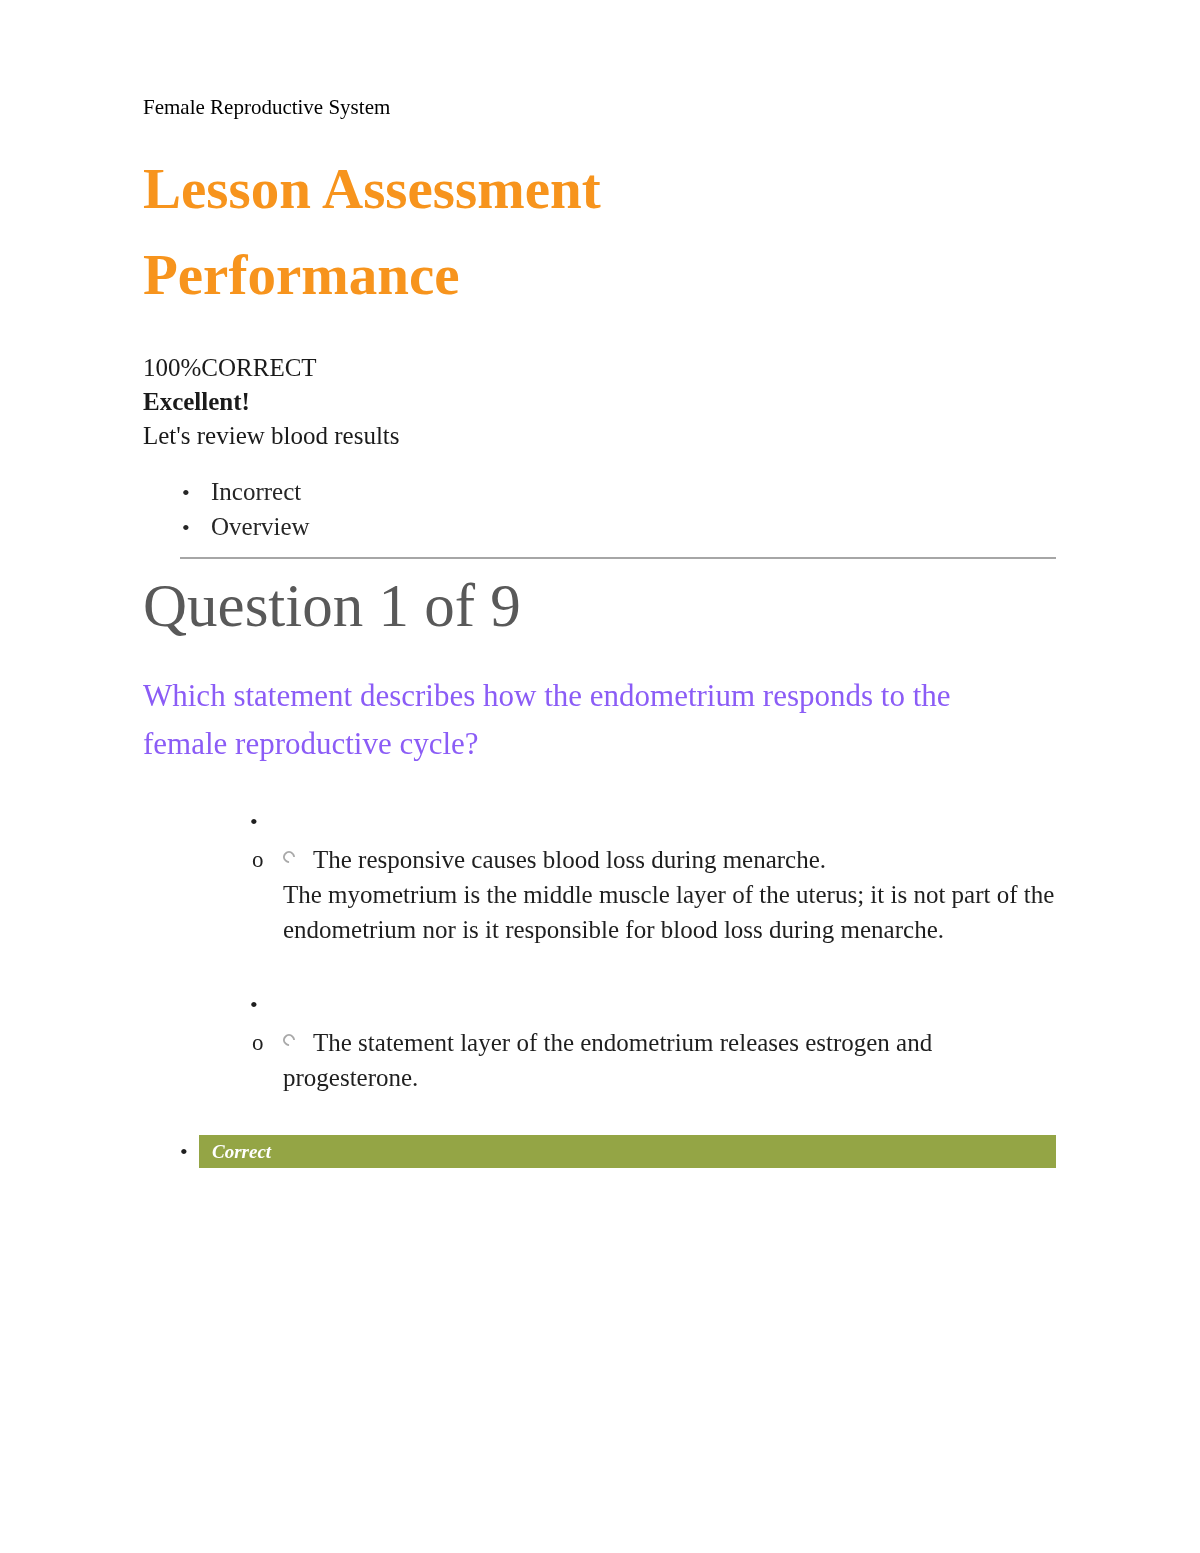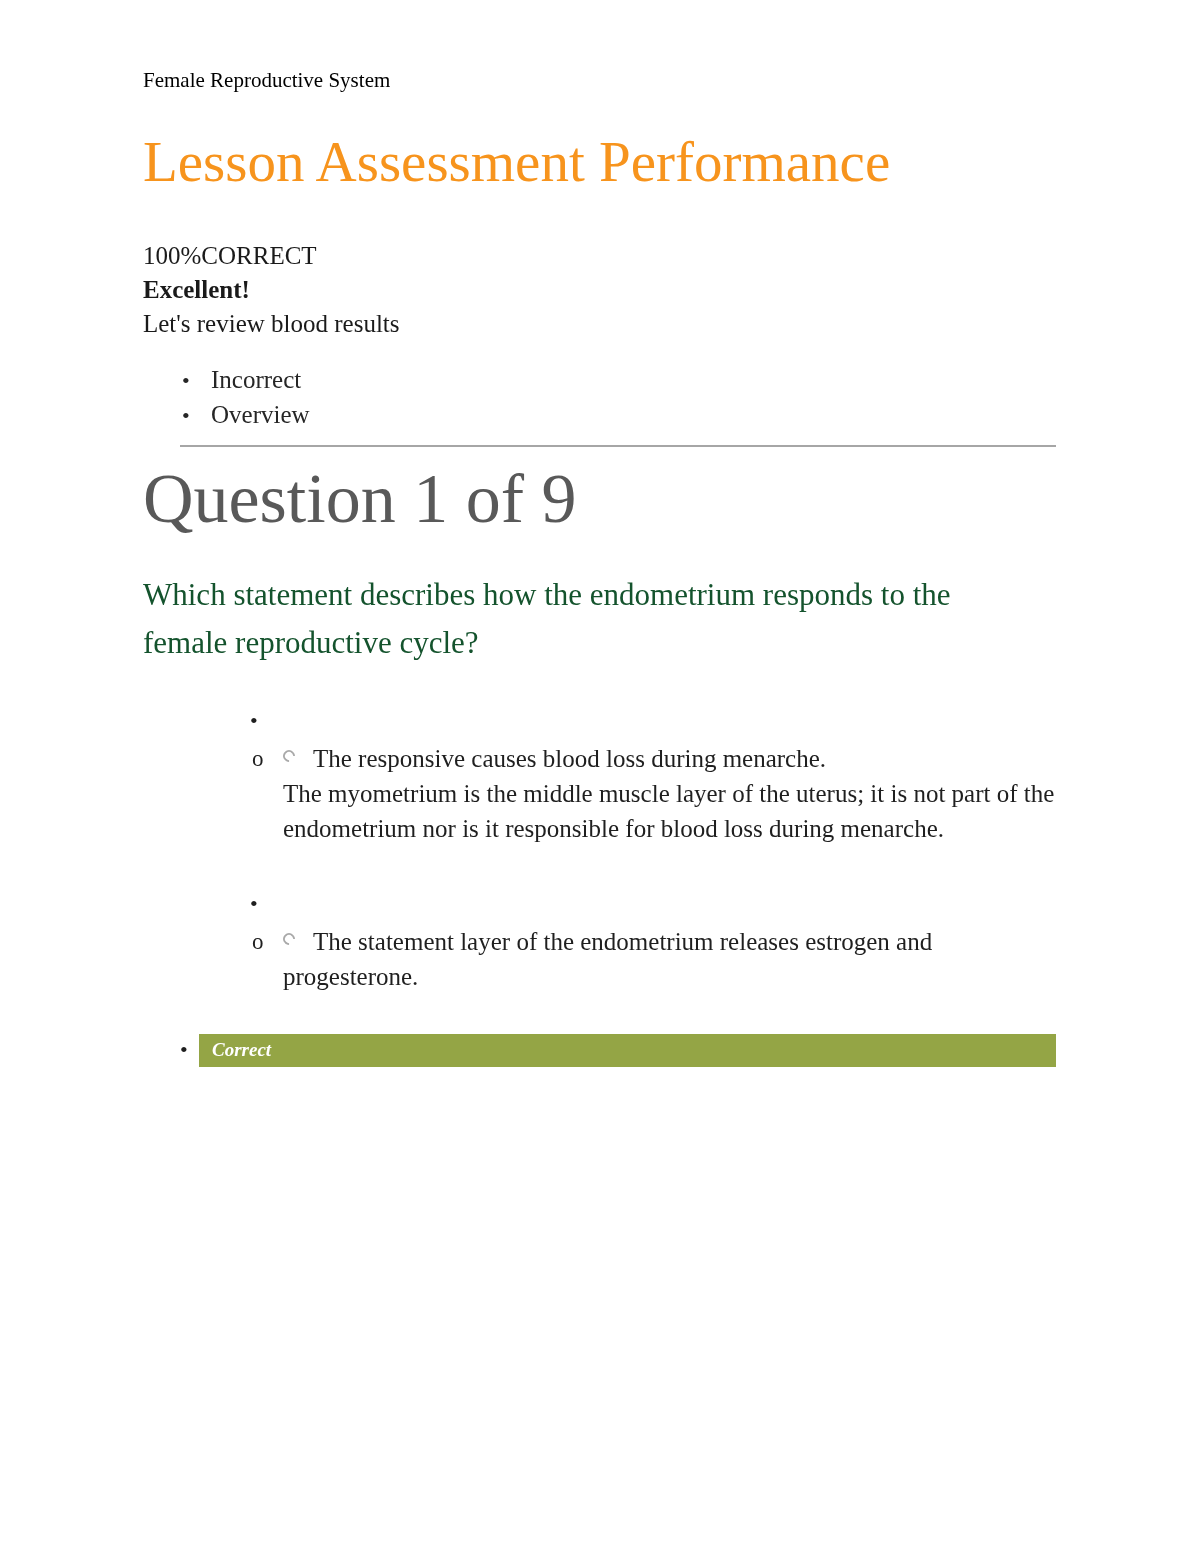--- a/index.html
+++ b/index.html
@@ -7,35 +7,35 @@
   body {
     width: 1200px;
     height: 1553px;
     background: #ffffff;
     font-family: "Liberation Serif", serif;
     color: #000000;
   }
   .page {
     width: 1200px;
     height: 1553px;
-    padding: 67px 144px 0 143px;
+    padding: 94px 144px 0 143px;
   }
 
   .breadcrumb {
     font-size: 21px;
     line-height: 26px;
     color: #000000;
   }
 
   .title {
     margin: 26px 0 0 0;
     max-width: 760px;
     font-size: 57px;
     line-height: 1.5;
-    font-weight: normal;
+    font-weight: bold;
     color: #F7941D;
   }
 
   .summary { margin-top: 34px; font-size: 25px; line-height: 34px; color: #1a1a1a; }
   .summary .praise { font-weight: bold; }
 
   .tabs {
     list-style: none;
     margin: 22px 0 0 0;
     padding: 0;
@@ -53,32 +53,32 @@
 
   hr.rule {
     border: none;
     border-top: 2px solid #a6a6a6;
     margin: 12px 0 0 37px;
     width: 876px;
   }
 
   .question-heading {
     margin: 10px 0 0 0;
-    font-size: 70px;
+    font-size: 61px;
     line-height: 1.2;
     font-weight: normal;
     color: #595959;
   }
 
   .question-prompt {
     margin: 30px 0 12px 0;
     max-width: 845px;
     font-size: 31px;
     line-height: 48px;
-    color: #14532d;
+    color: #8b5cf6;
   }
 
   .options {
     margin-top: 36px;
     font-size: 25px;
     line-height: 35px;
     color: #1f1f1f;
   }
   .outer-bullet {
     margin-left: 107px;

